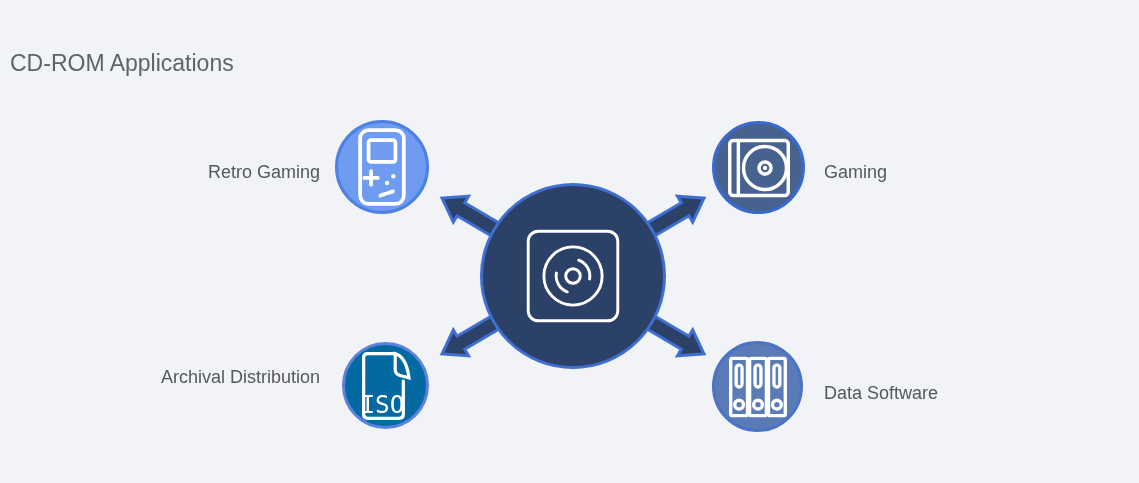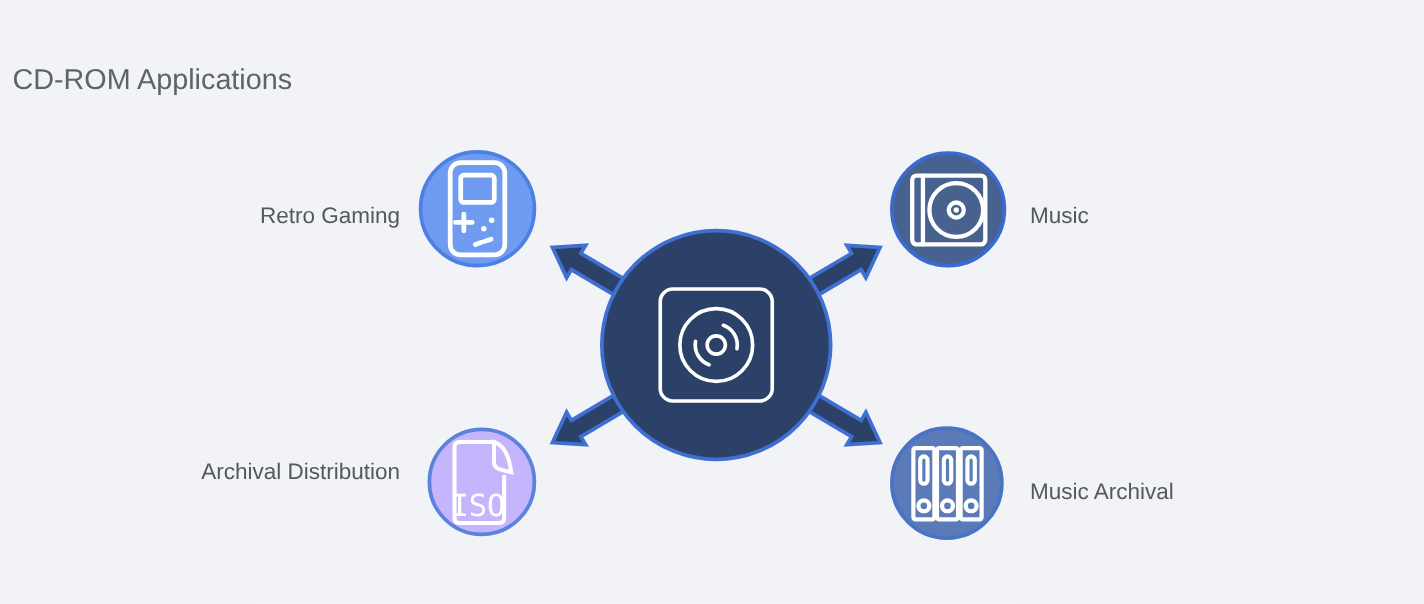--- a/index.html
+++ b/index.html
@@ -70,23 +70,23 @@
         <rect x="16" y="18" width="68" height="64" rx="4"></rect>
         <path d="M26,18 V82"></path>
         <circle cx="57" cy="50" r="25"></circle>
         <circle cx="57" cy="50" r="7"></circle>
       </g>
       <g stroke="none" fill="#ffffff">
         <circle cx="57" cy="50" r="2.5"></circle>
       </g>
     </svg>
   </div>
-  <div class="label label-music" style="color: rgb(85, 88, 94);">Music</div>
+  <div class="label label-music" style="color: rgb(85, 88, 94);">Gaming</div>
 
-  <div class="node node-software" style="background-color: #c4b5fd; border-color: rgb(92, 130, 221);">
+  <div class="node node-software" style="background-color: #0369a1; border-color: rgb(92, 130, 221);">
     <svg width="84" height="84" viewBox="0 0 100 100" xmlns="http://www.w3.org/2000/svg">
       <g fill="none" stroke-width="4" stroke-linecap="round" stroke="#ffffff">
         <path d="M62,10 H28 q-5,0 -5,5 V85 q0,5 5,5 h39 q5,0 5,-5 V44"></path>
         <path d="M62,10 C72,13 77,24 79,40 L68,37 Q62,35.5 62,30 Z"></path>
       </g>
       <text x="19" y="83" font-size="30" font-family="'DejaVu Sans Mono', monospace" letter-spacing="0" fill="#ffffff">ISO</text>
     </svg>
   </div>
   <div class="label label-software" style="color: rgb(85, 88, 94);">Archival Distribution</div>
 
@@ -98,15 +98,15 @@
         <rect x="62.5" y="16" width="20" height="68" rx="2"></rect>
         <rect x="24" y="24" width="7" height="26" rx="3.5"></rect>
         <rect x="46.5" y="24" width="7" height="26" rx="3.5"></rect>
         <rect x="69" y="24" width="7" height="26" rx="3.5"></rect>
         <circle cx="27.5" cy="71" r="5.2"></circle>
         <circle cx="50" cy="71" r="5.2"></circle>
         <circle cx="72.5" cy="71" r="5.2"></circle>
       </g>
     </svg>
   </div>
-  <div class="label label-data" style="color: rgb(85, 88, 94);">Music Archival</div>
+  <div class="label label-data" style="color: rgb(85, 88, 94);">Data Software</div>
 
 </div>
 
 </body></html>

